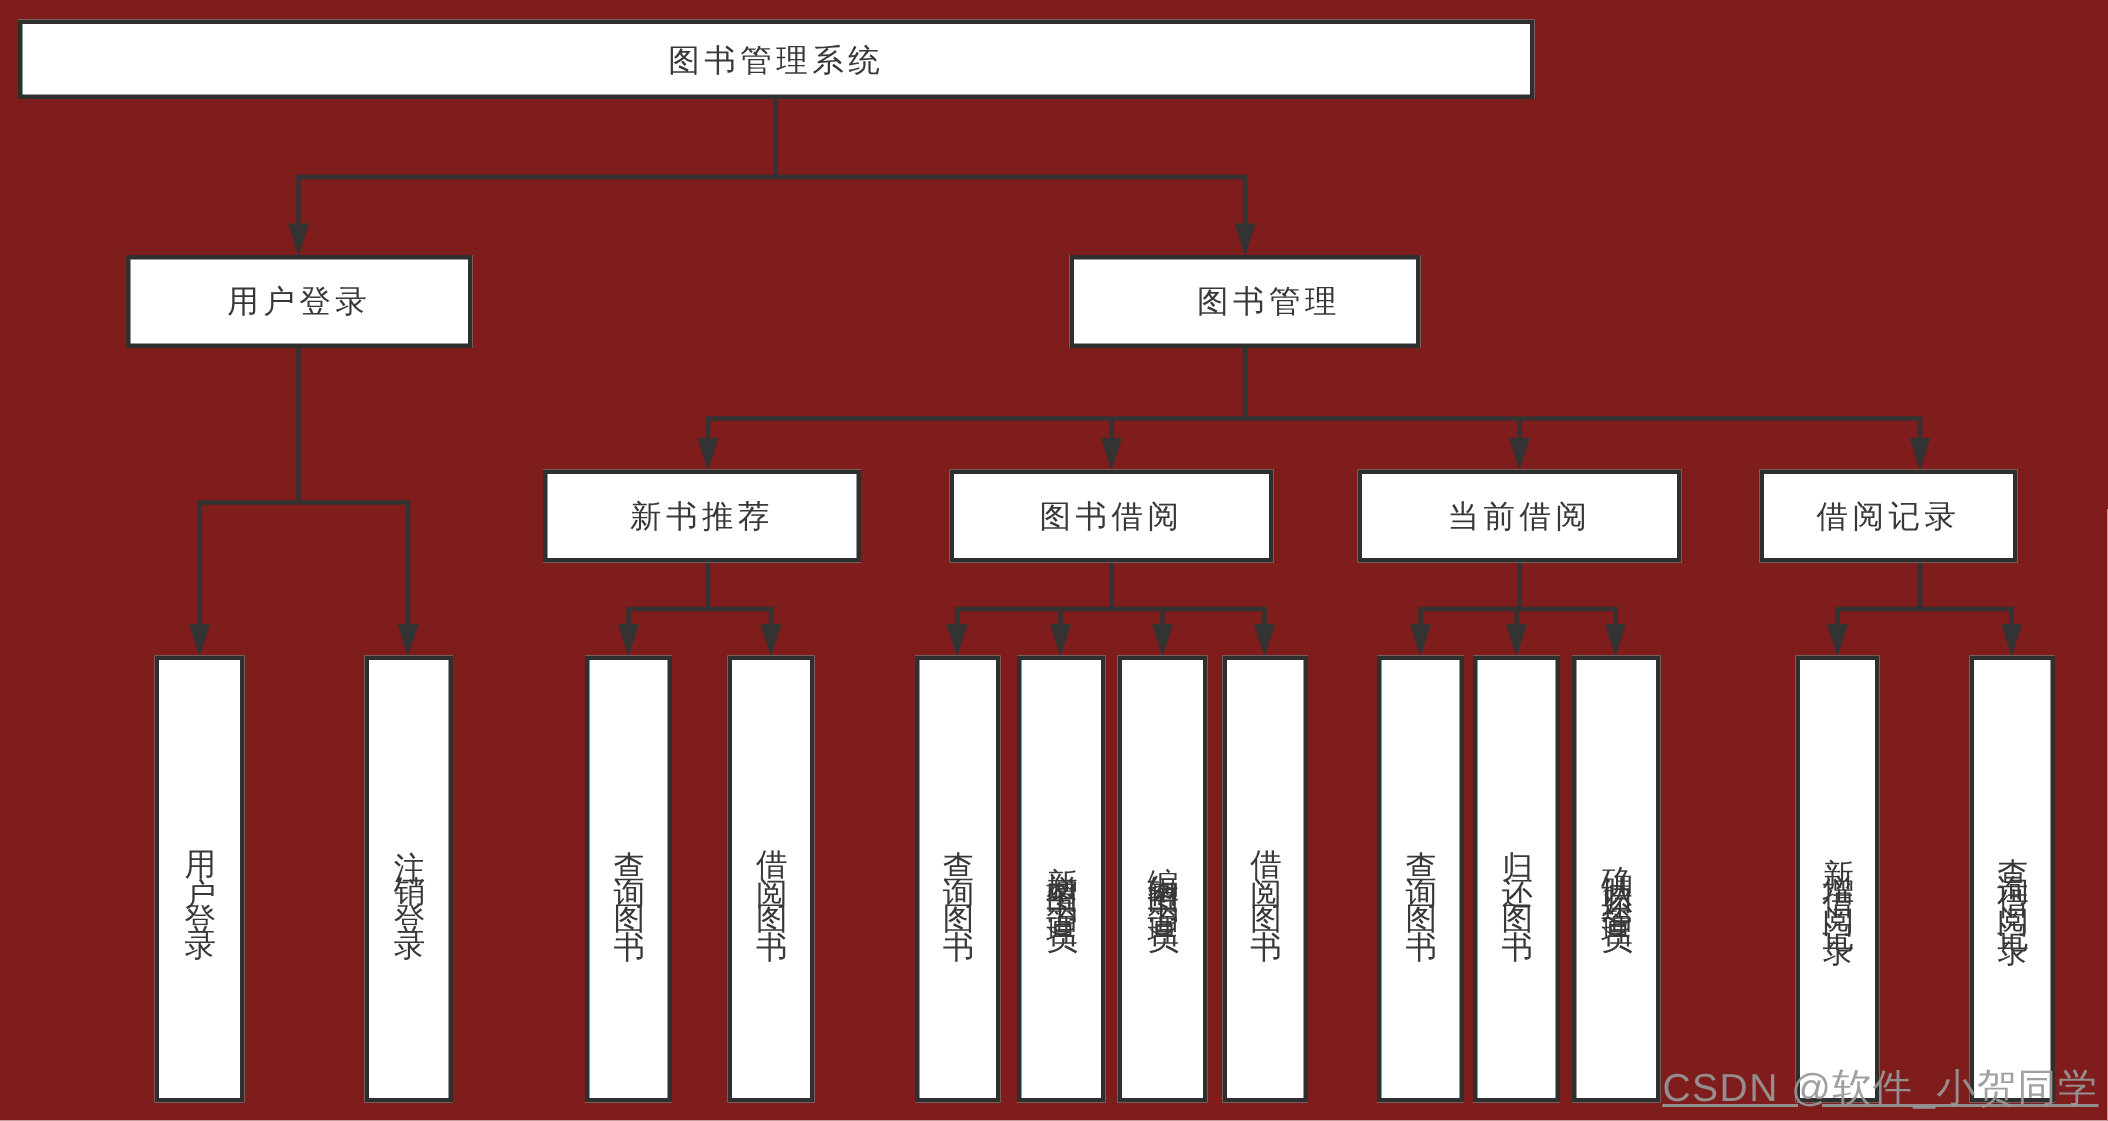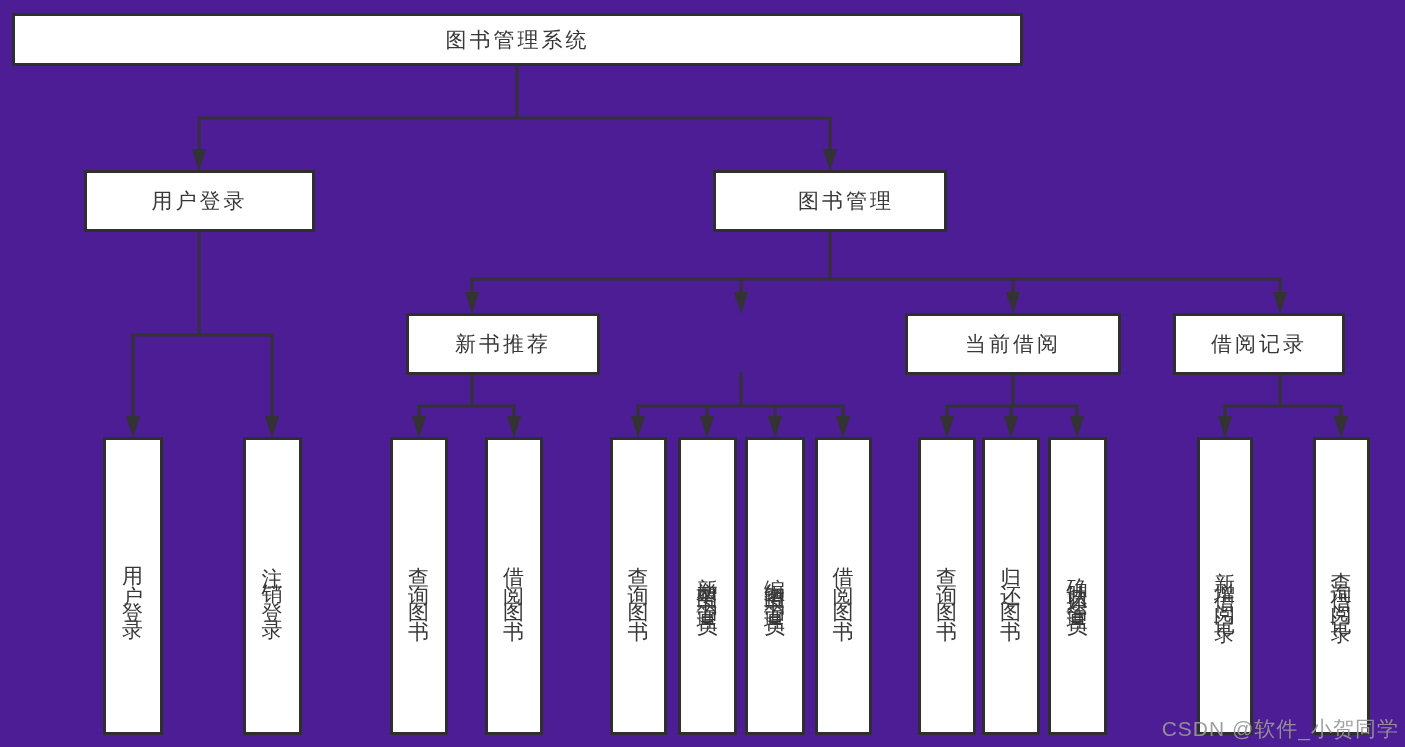--- a/index.html
+++ b/index.html
@@ -1,19 +1,19 @@
 <!DOCTYPE html>
 <html><head>
 <meta charset="utf-8">
 <style>
   html,body{margin:0;padding:0;background:#ffffff;}
   .canvas{
     position:relative;
     width:1405px;height:747px;
-    background:#4c1d95;
+    background:#7f1d1d;
     font-family:"Liberation Sans","DejaVu Sans",sans-serif;
     overflow:hidden;
   }
   .connectors{position:absolute;left:0;top:0;z-index:1;}
   .hnode{
     position:absolute;height:62px;box-sizing:border-box;
     background:#ffffff;border:3px solid #2f2f2f;
     display:flex;align-items:center;justify-content:center;
     font-size:21px;letter-spacing:3px;color:#383838;z-index:2;
     white-space:nowrap;
@@ -32,22 +32,23 @@
   }
   .leaf span{
     writing-mode:vertical-lr;text-orientation:mixed;
     font-size:21px;line-height:1;color:#383838;white-space:nowrap;
   }
   .sp4 span{letter-spacing:0.85em;}
   .sp6 span{letter-spacing:0.5em;}
   .sp9 span{letter-spacing:0.26em;}
   .watermark{
     position:absolute;right:6px;bottom:4px;z-index:5;
-    font-size:21px;color:rgba(152,152,152,0.92);letter-spacing:1px;
+    font-size:26px;color:rgba(152,152,152,0.92);letter-spacing:1px;
     white-space:nowrap;
+    text-decoration:underline;
   }
 </style>
 </head>
 <body>
 
 <div class="canvas">
 
   <svg class="connectors" width="1405" height="747" viewBox="0 0 1405 747">
     <g stroke="#333333" stroke-width="3" fill="none">
 
@@ -102,22 +103,25 @@
     <span>图书管理系统</span>
   </div>
 
   <div class="hnode" style="left:84px;top:170px;width:231px;">
     <span>用户登录</span>
   </div>
   <div class="hnode" style="left:713px;top:170px;width:234px;padding-left:32px;">
     <span>图书管理</span>
   </div>
 
-  <div class="hnode" style="left:362px;top:313px;width:194px;margin-left:44px;">
+  <div class="hnode" style="left:362px;top:313px;width:212px;">
     <span>新书推荐</span>
+  </div>
+  <div class="hnode" style="left:633px;top:313px;width:216px;">
+    <span>图书借阅</span>
   </div>
   <div class="hnode" style="left:905px;top:313px;width:216px;font-family:Liberation Serif, serif;">
     <span>当前借阅</span>
   </div>
   <div class="hnode" style="left:1173px;top:313px;width:172px;">
     <span>借阅记录</span>
   </div>
 
   <div class="leaf sp4" style="left:103px;width:60px;">
     <span>用户登录</span>

